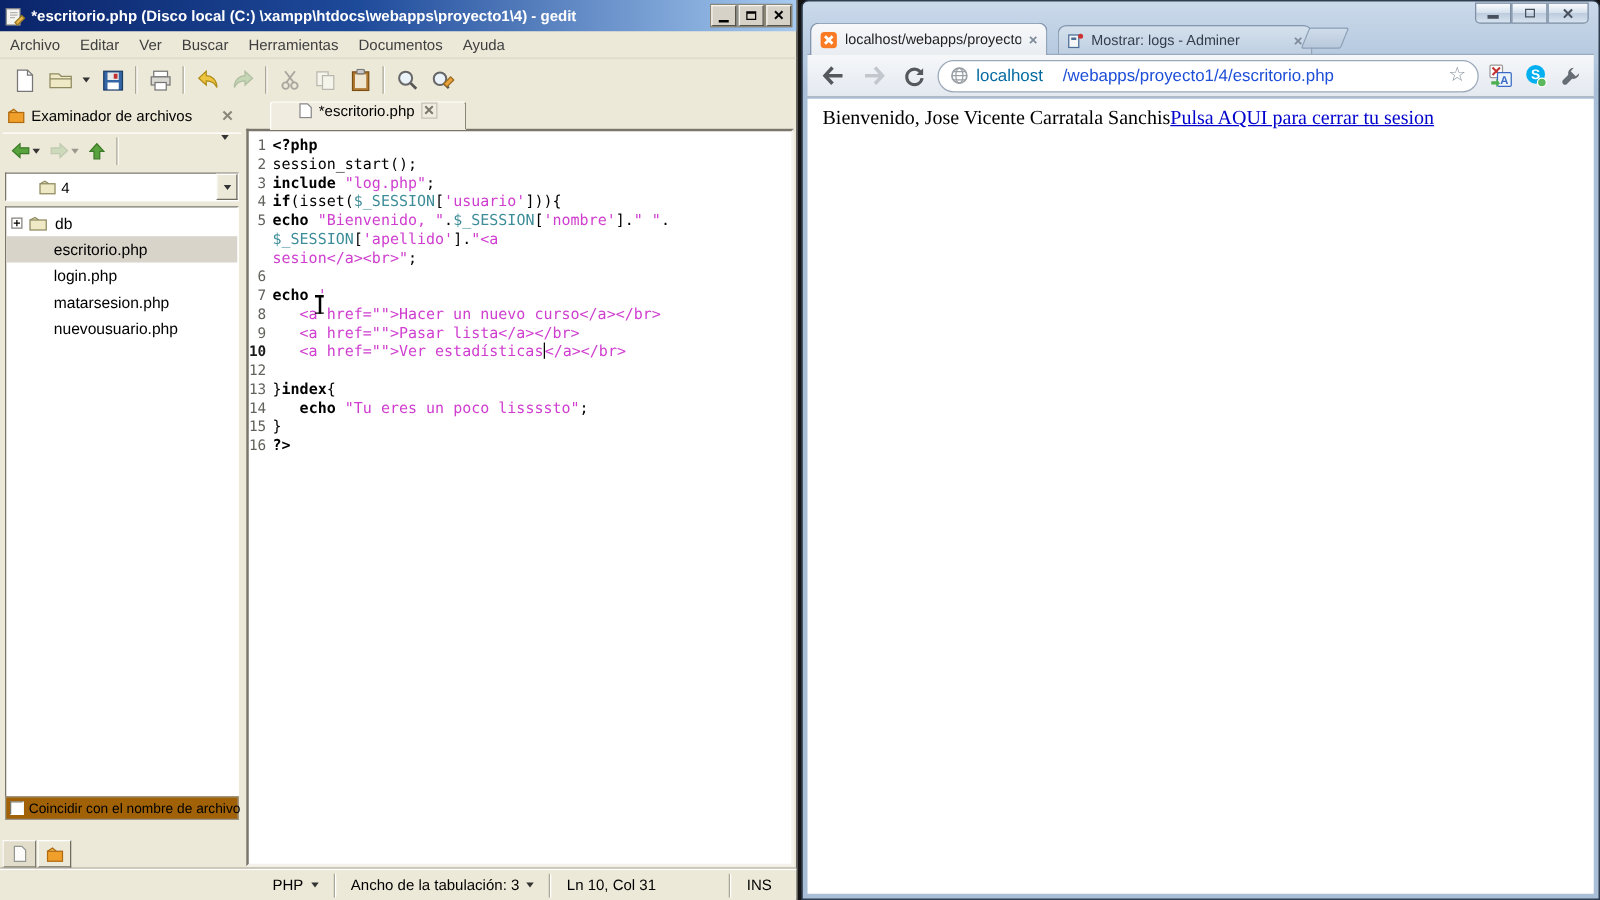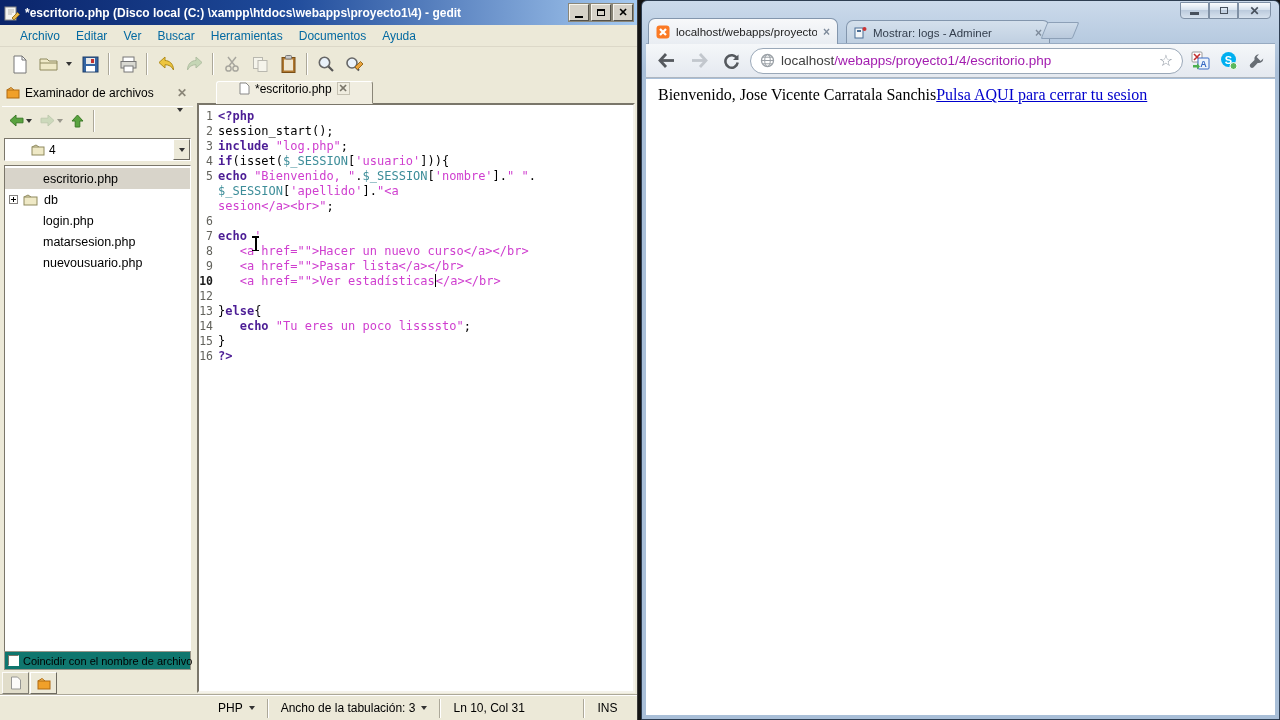--- a/index.html
+++ b/index.html
@@ -5,21 +5,21 @@
   * { margin:0; padding:0; box-sizing:border-box; }
   html,body { width:1280px; height:720px; overflow:hidden; background:#141414; font-family:"Liberation Sans",sans-serif; }
 
   
   #gedit { position:absolute; left:0; top:0; width:638px; height:720px; background:#ece9d8; border-right:1px solid #3a3a3a; }
   .g-titlebar { position:absolute; left:0; top:0; right:0; height:25px; background:linear-gradient(90deg,#0a246a,#1e4a9a 45%,#a6caf0); display:flex; align-items:center; padding:0 4px; }
   .g-title { color:#fff; font-size:12px; font-weight:bold; margin-left:5px; white-space:nowrap; overflow:hidden; flex:1; }
   .winbtn { width:20px; height:17px; margin-left:2px; background:#d6d2c8; border:1px solid; border-color:#f7f5ee #55524a #55524a #f7f5ee; box-shadow:0 0 0 1px #8a8678; display:flex; align-items:center; justify-content:center; font-size:11px; font-weight:bold; color:#000; }
   .minglyph { width:8px; height:2px; background:#000; margin-top:8px; }
   .maxglyph { width:8px; height:7px; border:1px solid #000; border-top:2px solid #000; }
-  .g-menubar { position:absolute; left:0; top:25px; right:0; height:22px; display:flex; align-items:flex-end; padding-left:12px; font-size:12px; color:#0369a1; border-bottom:1px solid #dcd8c8; }
+  .g-menubar { position:absolute; left:0; top:25px; right:0; height:22px; display:flex; align-items:flex-end; padding-left:0; font-size:12px; color:#404040; border-bottom:1px solid #dcd8c8; }
   .g-menu { padding:3px 8px; }
   .g-toolbar { position:absolute; left:0; top:48px; right:0; height:32px; display:flex; align-items:center; padding-left:6px; }
   .tbtn { width:28px; height:26px; display:flex; align-items:center; justify-content:center; }
   .tsep { width:2px; height:22px; border-left:1px solid #aca899; border-right:1px solid #fff; margin:0 4px; }
   .dd { width:0; height:0; border-left:3.5px solid transparent; border-right:3.5px solid transparent; border-top:4px solid #333; }
   .dd.dim { border-top-color:#9a978c; }
 
   
   #side-panel { position:absolute; left:2px; top:81px; width:191px; bottom:26px; }
   .sp-header { position:absolute; left:0; top:0; right:0; height:23px; display:flex; align-items:center; padding:0 4px; font-size:12px; }
@@ -28,35 +28,35 @@
   .sp-tb-btn { display:flex; align-items:center; gap:2px; padding:3px 3px; }
   .sp-combo { position:absolute; left:2px; top:57px; right:2px; height:23px; background:#fff; border:1px solid; border-color:#7a766a #fff #fff #7a766a; display:flex; align-items:center; padding-left:22px; font-size:12px; }
   .sp-combo-btn { margin-left:auto; width:17px; height:21px; background:#ece9d8; border:1px solid; border-color:#fff #6d6a60 #6d6a60 #fff; display:flex; align-items:center; justify-content:center; }
   .sp-tree { position:absolute; left:2px; top:84px; right:2px; bottom:42px; background:#fff; border:1px solid; border-color:#7a766a #fff #fff #7a766a; font-size:12.5px; padding-top:2px; overflow:hidden; }
   .tree-row { height:21px; display:flex; align-items:center; padding-left:4px; }
   .tree-row.sel { background:#d8d4ca; }
   .tree-file { padding-left:38px; }
   .expander { width:9px; height:9px; border:1px solid #848280; background:#fff; position:relative; margin-right:5px; }
   .expander:before { content:""; position:absolute; left:1px; top:3px; width:5px; height:1px; background:#000; }
   .expander:after { content:""; position:absolute; left:3px; top:1px; width:1px; height:5px; background:#000; }
-  .sp-match { position:absolute; left:2px; bottom:24px; right:2px; height:19px; display:flex; align-items:center; font-size:11px; border:1px solid #9a968a; background:#0f766e; padding-left:3px; white-space:nowrap; }
+  .sp-match { position:absolute; left:2px; bottom:38px; right:2px; height:19px; display:flex; align-items:center; font-size:11px; border:1px solid #9a968a; background:#a16207; padding-left:3px; white-space:nowrap; }
   .cb { width:11px; height:11px; background:#fff; border:1px solid; border-color:#7a766a #fff #fff #7a766a; margin-right:4px; flex:none; }
   .sp-minitabs { position:absolute; left:0; bottom:0; height:22px; display:flex; }
   .minitab { width:27px; height:22px; border:1px solid; border-color:#fff #6d6a60 #6d6a60 #fff; background:#ece9d8; display:flex; align-items:center; justify-content:center; margin-right:1px; }
   .minitab.inactive { background:#e0dcc8; opacity:.85; }
 
   
   #doc-tab { position:absolute; left:216px; top:81px; height:23px; background:#f0ede0; border:1px solid; border-color:#fff #8a8678 transparent #fff; border-radius:3px 3px 0 0; display:flex; align-items:flex-start; padding:0 22px; font-size:12px; gap:5px; z-index:3; }
   .tab-close { width:13px; height:13px; display:flex; align-items:center; justify-content:center; color:#7a766a; font-size:11px; font-weight:bold; border:1px solid #c5c1b2; }
   #editor-frame { position:absolute; left:197px; top:103px; right:2px; bottom:27px; background:#fff; border:2px solid; border-color:#7a766a #f4f2ea #f4f2ea #7a766a; overflow:hidden; }
   #code-lines { position:absolute; left:0; top:4px; right:0; font-family:"DejaVu Sans Mono",monospace; font-size:12px; line-height:15px; }
   .crow { white-space:pre; height:15px; }
   .lnum { display:inline-block; width:19px; text-align:right; padding-right:5px; color:#62625c; font-size:11.5px; }
   .lnum.cur { font-weight:bold; color:#1a1a1a; }
-  .k { color:#4c1d95; font-weight:bold; }
+  .k { color:#000000; font-weight:bold; }
   .s { color:#cf3ecf; }
   .v { color:#3d8d99; }
   .p { color:#000; }
   .caret { display:inline-block; width:1px; height:13px; background:#000; vertical-align:-2px; }
   
   #ibeam { position:absolute; left:52px; top:131px; width:9px; height:15px; z-index:5; }
   #ibeam .stem { position:absolute; left:4px; top:0; width:1.5px; height:15px; background:#000; }
   #ibeam .capt,#ibeam .capb { position:absolute; left:1px; width:7px; height:1.5px; background:#000; }
   #ibeam .capb { bottom:0; }
 
@@ -77,22 +77,22 @@
   .c-tabstrip { position:absolute; left:6px; top:17px; right:90px; height:26px; }
   .c-tab { position:absolute; top:0; height:26px; border:1px solid #8396ad; border-bottom:none; border-radius:7px 7px 0 0; display:flex; align-items:center; padding:0 7px; gap:6px; font-size:11.5px; }
   .c-tab.active { left:0; width:190px; background:linear-gradient(#f7f8fa,#e9edf2); z-index:3; color:#222; }
   .c-tab.inactive { left:198px; width:204px; background:linear-gradient(#d4e0ec,#bfcfe1); color:#333e4d; height:24px; top:2px; }
   .c-tab-title { flex:1; white-space:nowrap; overflow:hidden; }
   .c-tab-close { color:#7e8b9b; font-size:12px; font-weight:bold; }
   .c-newtab { position:absolute; left:396px; top:4px; width:32px; height:17px; background:linear-gradient(#cfdcea,#b9c9dc); border:1px solid #8da0b7; transform:skewX(-22deg); border-radius:2px; }
   .c-toolbar { position:absolute; left:4px; right:4px; top:42px; height:35px; background:linear-gradient(#f5f7f9,#e4e9f0); border-top:1px solid #97aac1; border-bottom:1px solid #aeb6c0; display:flex; align-items:center; padding:0 8px; gap:6px; }
   .navbtn { width:26px; height:26px; display:flex; align-items:center; justify-content:center; }
   .omnibox { flex:1; height:26px; background:#fff; border:1px solid #9aa8b8; border-radius:13px; display:flex; align-items:center; padding:0 9px; gap:6px; font-size:13.5px; }
-  .url-host { color:#404040; }
-  .url-path { color:#a21caf; }
+  .url-host { color:#0369a1; }
+  .url-path { color:#1d4ed8;padding-left:16px; }
   .star { margin-left:auto; color:#8a939e; font-size:16px; line-height:1; }
   .extbtn { width:22px; height:24px; display:flex; align-items:center; justify-content:center; }
   .c-content { position:absolute; left:4px; right:4px; top:78px; bottom:4px; background:#fff; overflow:hidden; }
   .page-text { position:absolute; left:12px; top:7px; font-family:"Liberation Serif",serif; font-size:16px; color:#000; white-space:nowrap; }
   .page-link { color:#0000cc; text-decoration:underline; }
 </style>
 </head>
 <body>
 
 <div id="gedit">
@@ -237,31 +237,31 @@
       <svg width="14" height="12" style="position:absolute;left:26px">
           <path d="M1 3 L5 1 L8 3" fill="#efe9c6" stroke="#8f8a5f"></path>
           <rect x="1" y="3" width="12" height="8" fill="#efe9c6" stroke="#8f8a5f"></rect>
         </svg>
       <span style="margin-left:22px">4</span>
       <span class="sp-combo-btn">
           <span class="dd"></span>
         </span>
     </div>
     <div class="sp-tree">
-      <div class="tree-row tree-file sel">
-          <span>escritorio.php</span>
-        </div>
       <div class="tree-row">
         <span class="expander"></span>
         <svg width="15" height="12" style="margin-right:6px">
             <path d="M1 3 L5 1 L8 3" fill="#efe9c6" stroke="#8f8a5f"></path>
             <rect x="1" y="3" width="13" height="8" fill="#efe9c6" stroke="#8f8a5f"></rect>
           </svg>
         <span>db</span>
       </div>
+      <div class="tree-row tree-file sel">
+          <span>escritorio.php</span>
+        </div>
       <div class="tree-row tree-file">
           <span>login.php</span>
         </div>
       <div class="tree-row tree-file">
           <span>matarsesion.php</span>
         </div>
       <div class="tree-row tree-file">
           <span>nuevousuario.php</span>
         </div>
     </div>
@@ -299,21 +299,21 @@
         <div class="crow"><span class="lnum">4</span><span class="k">if</span><span class="p">(isset(</span><span class="v">$_SESSION</span><span class="p">[</span><span class="s">'usuario'</span><span class="p">])){</span></div>
         <div class="crow"><span class="lnum">5</span><span class="k">echo</span><span class="p"> </span><span class="s">"Bienvenido, "</span><span class="p">.</span><span class="v">$_SESSION</span><span class="p">[</span><span class="s">'nombre'</span><span class="p">].</span><span class="s">" "</span><span class="p">.</span></div>
         <div class="crow"><span class="lnum"></span><span class="v">$_SESSION</span><span class="p">[</span><span class="s">'apellido'</span><span class="p">].</span><span class="s">"&lt;a</span></div>
         <div class="crow"><span class="lnum"></span><span class="s">sesion&lt;/a&gt;&lt;br&gt;"</span><span class="p">;</span></div>
         <div class="crow"><span class="lnum">6</span></div>
         <div class="crow"><span class="lnum">7</span><span class="k">echo</span><span class="p"> </span><span class="s">'</span></div>
         <div class="crow"><span class="lnum">8</span><span class="s">   &lt;a href=""&gt;Hacer un nuevo curso&lt;/a&gt;&lt;/br&gt;</span></div>
         <div class="crow"><span class="lnum">9</span><span class="s">   &lt;a href=""&gt;Pasar lista&lt;/a&gt;&lt;/br&gt;</span></div>
         <div class="crow"><span class="lnum cur">10</span><span class="s">   &lt;a href=""&gt;Ver estadísticas</span><span class="caret"></span><span class="s">&lt;/a&gt;&lt;/br&gt;</span></div>
         <div class="crow"><span class="lnum">12</span></div>
-        <div class="crow"><span class="lnum">13</span><span class="p">}</span><span class="k">else</span><span class="p">{</span></div>
+        <div class="crow"><span class="lnum">13</span><span class="p">}</span><span class="k">index</span><span class="p">{</span></div>
         <div class="crow"><span class="lnum">14</span><span class="p">   </span><span class="k">echo</span><span class="p"> </span><span class="s">"Tu eres un poco lissssto"</span><span class="p">;</span></div>
         <div class="crow"><span class="lnum">15</span><span class="p">}</span></div>
         <div class="crow"><span class="lnum">16</span><span class="k">?&gt;</span></div>
       </div>
     <div id="ibeam">
         <span class="capt"></span>
         <span class="stem"></span>
         <span class="capb"></span>
       </div>
   </div>

